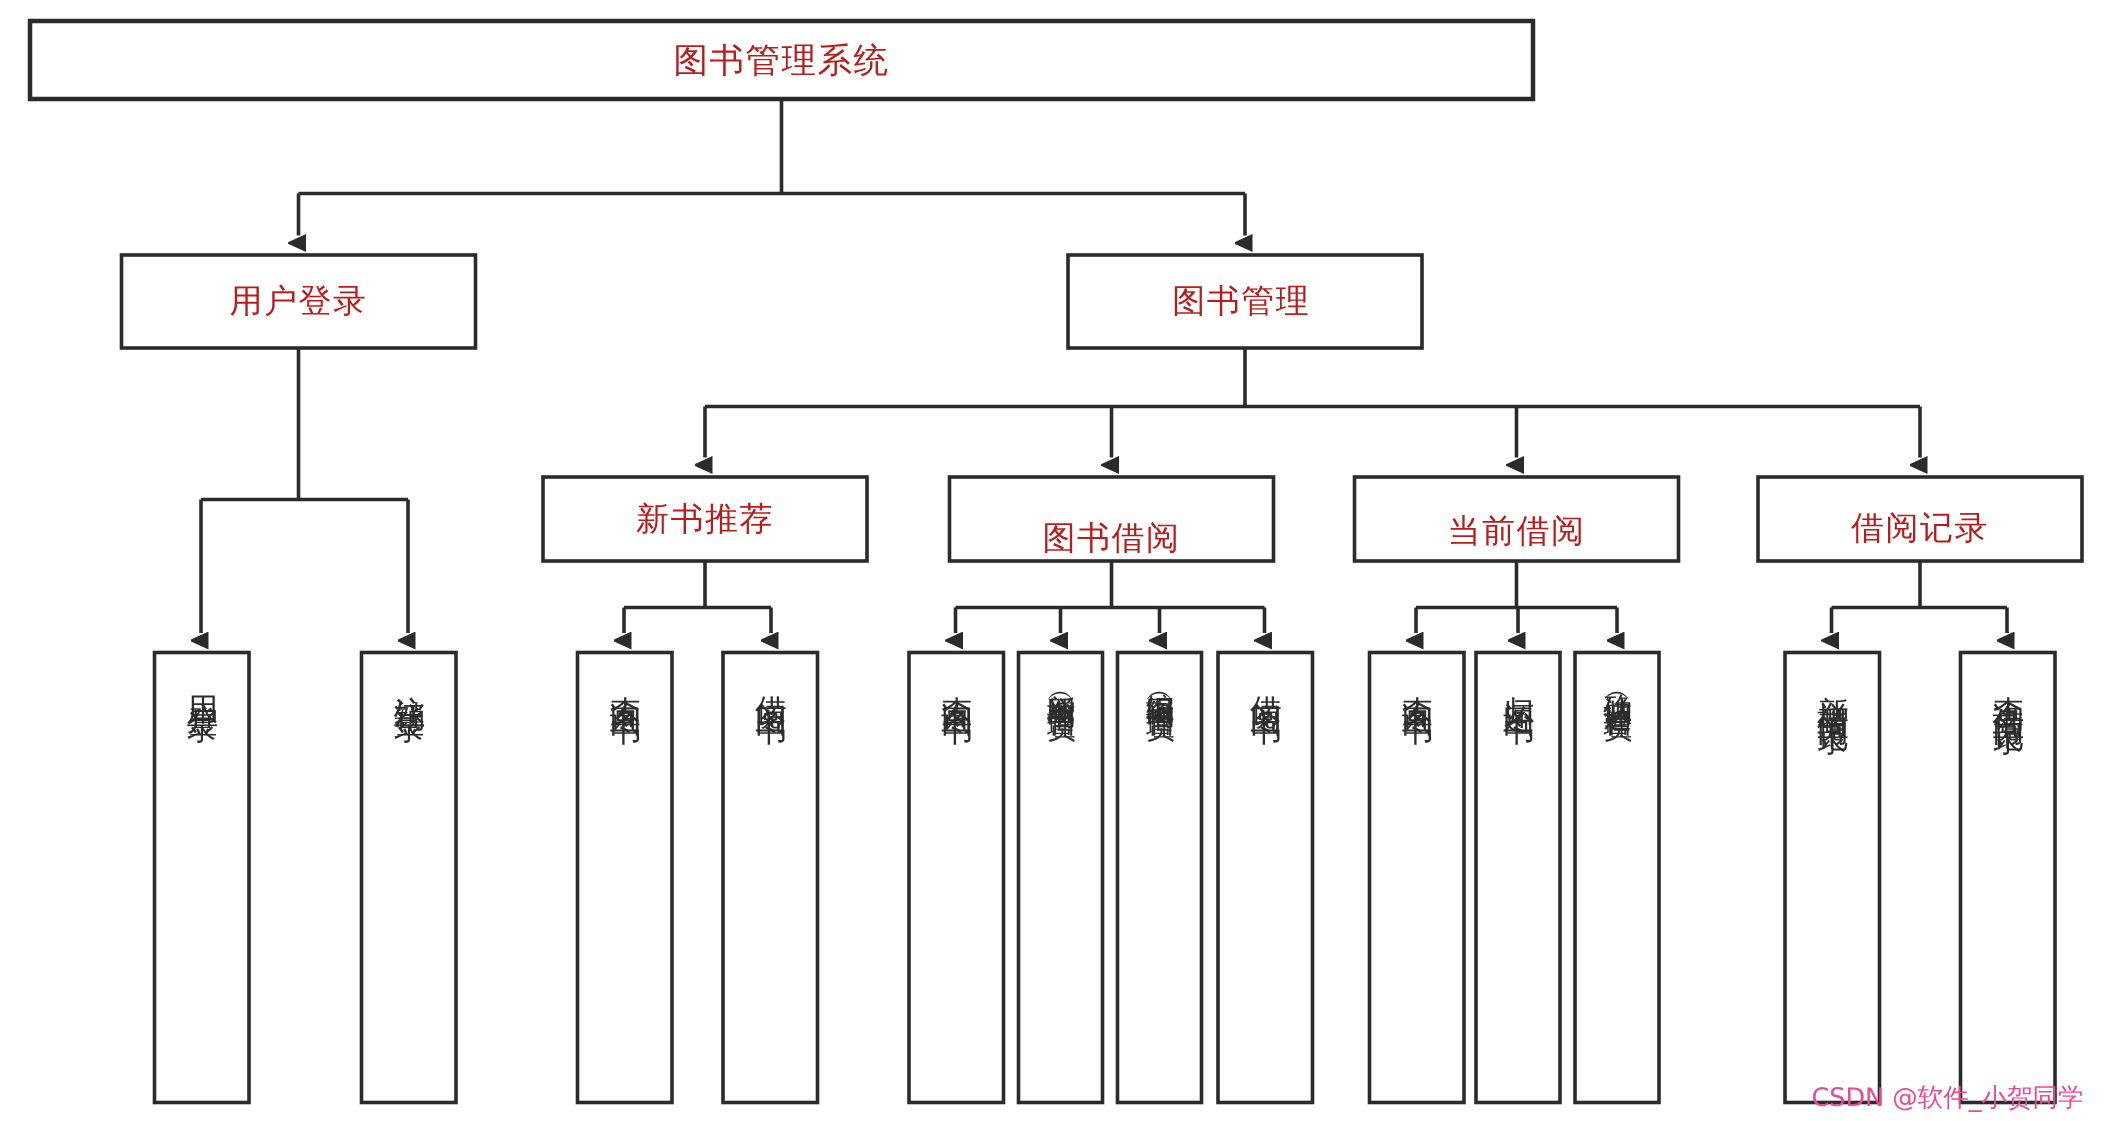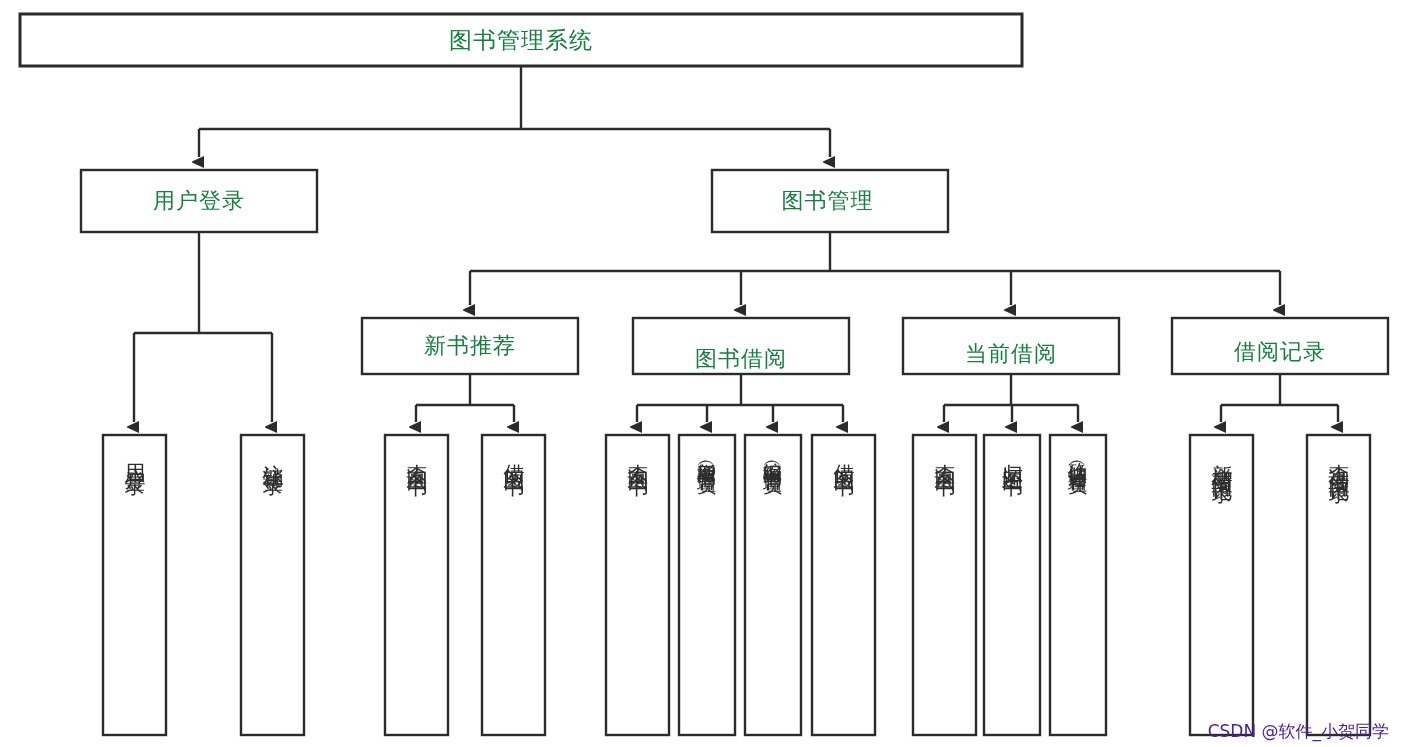--- a/index.html
+++ b/index.html
@@ -30,21 +30,21 @@
     stroke:#2b2b2b;
     stroke-width:2.4;
     fill:none;
     stroke-linecap:butt;
   }
   .arrow-head{ fill:#2b2b2b; }
   .watermark{
     position:absolute;
     right:16px;
     bottom:4px;
-    color:#4c1d95;
+    color:#ec4899;
     font-size:17px;
     font-family:"DejaVu Sans","Liberation Sans",sans-serif;
     white-space:nowrap;
     user-select:none;
     pointer-events:none;
   }
   .vlabel-wrap{
     position:absolute;
     display:flex;
     align-items:flex-start;
@@ -64,21 +64,21 @@
   .hlabel-wrap{
     position:absolute;
     display:flex;
     align-items:center;
     justify-content:center;
     pointer-events:none;
   }
   .hlabel{
     font-family:"DejaVu Sans","Liberation Sans",sans-serif;
     font-size:22px;
-    color:#15803d;
+    color:#b91c1c;
     white-space:nowrap;
     letter-spacing:1px;
   }
   .hlabel.root{ font-size:23px; }
 </style>
 </head>
 <body>
 
 <div id="stage">
 

